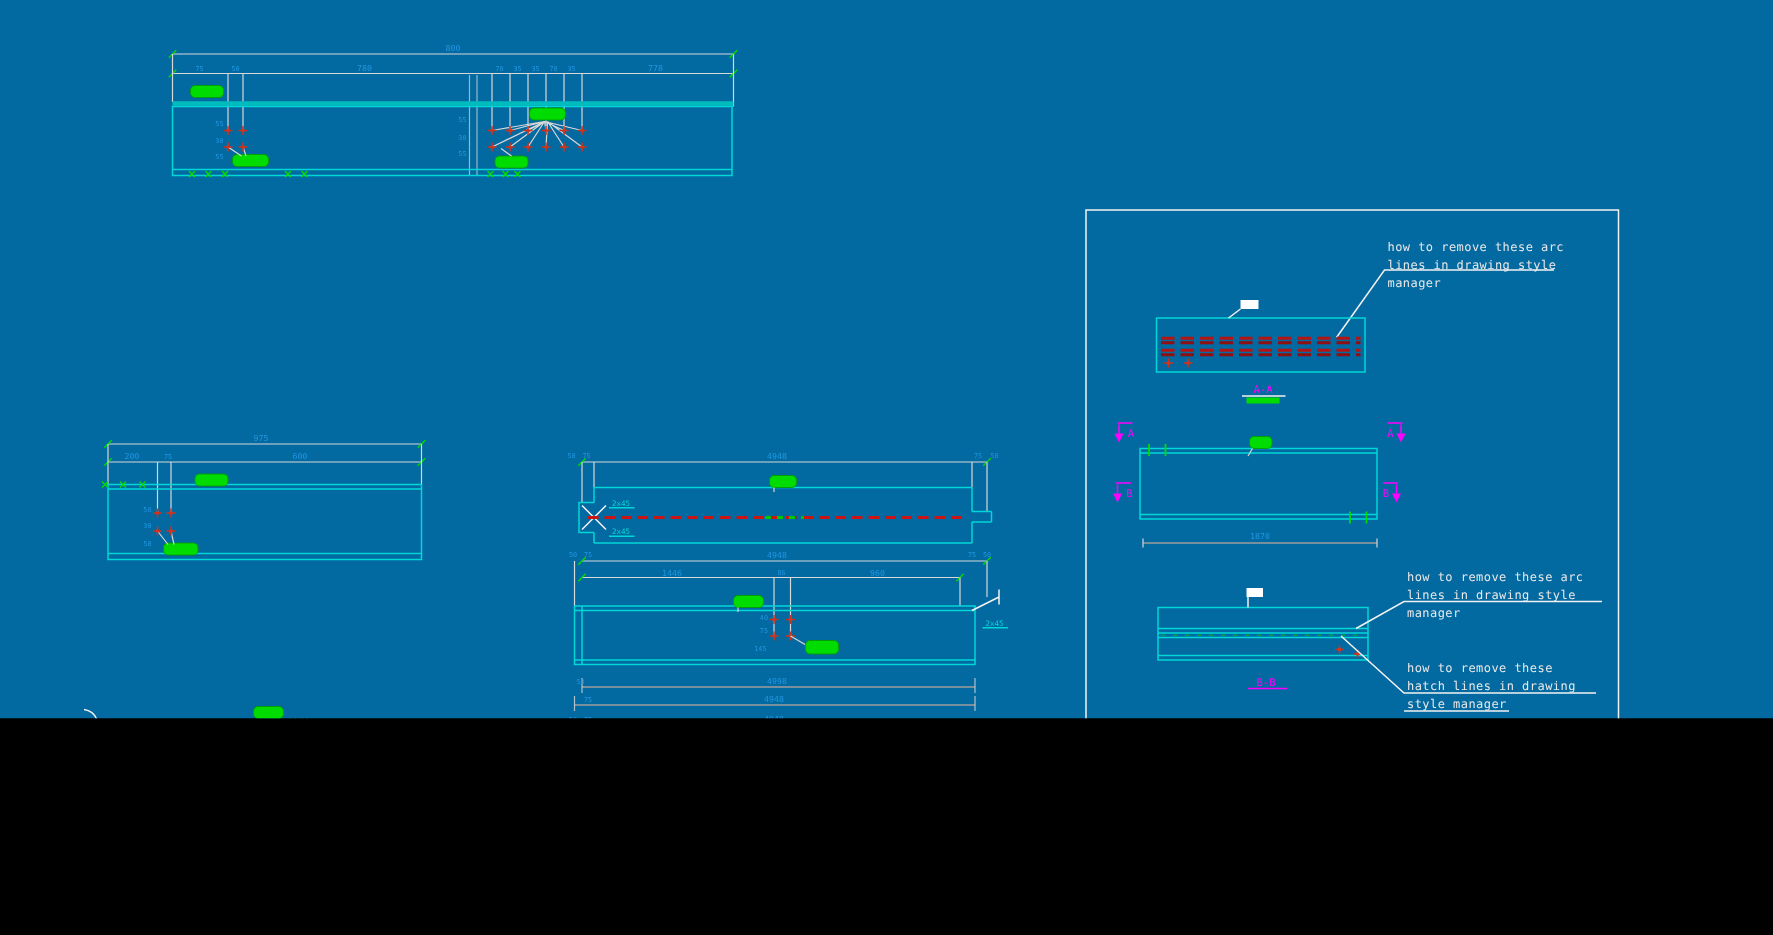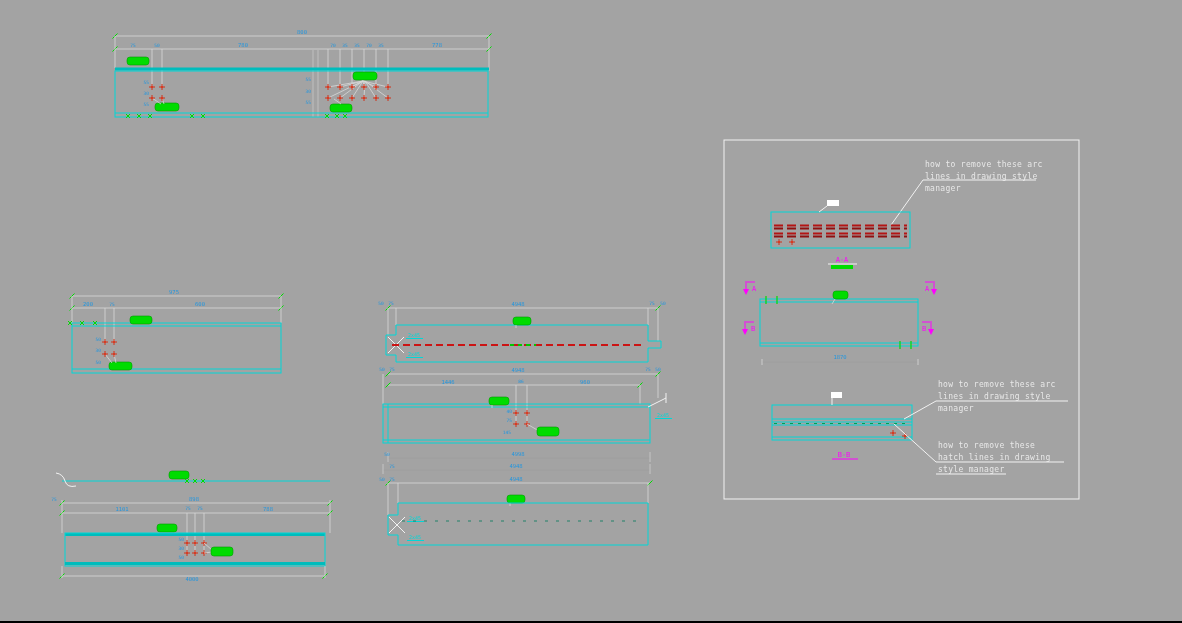--- a/index.html
+++ b/index.html
@@ -1,16 +1,16 @@
 <!DOCTYPE html>
 <html><head>
 <meta charset="utf-8">
 <style>
   html,body{margin:0;padding:0;background:#000;}
-  #canvas{position:relative;width:1182px;height:621px;background:#a3a3a3;overflow:hidden;}
+  #canvas{position:relative;width:1182px;height:479px;background:#0369a1;overflow:hidden;}
   svg{position:absolute;left:0;top:0;}
   text{font-family:"DejaVu Sans Mono",monospace;}
   .dim{fill:#2196e0;font-size:5.5px;text-anchor:middle;}
   .dims{fill:#2196e0;font-size:4.5px;text-anchor:middle;}
   .vdim{fill:#2196e0;font-size:4.5px;text-anchor:end;}
   .cy{fill:#00d7d7;font-size:5px;text-anchor:middle;}
   .ann{fill:#e8e8e8;font-size:8px;letter-spacing:.3px;}
   .mag{fill:#ff00ff;font-size:7px;text-anchor:middle;}
   .w{stroke:#d8d8d8;stroke-width:.8;fill:none;}
   .wf{stroke:#f2f2f2;stroke-width:1;fill:none;}

